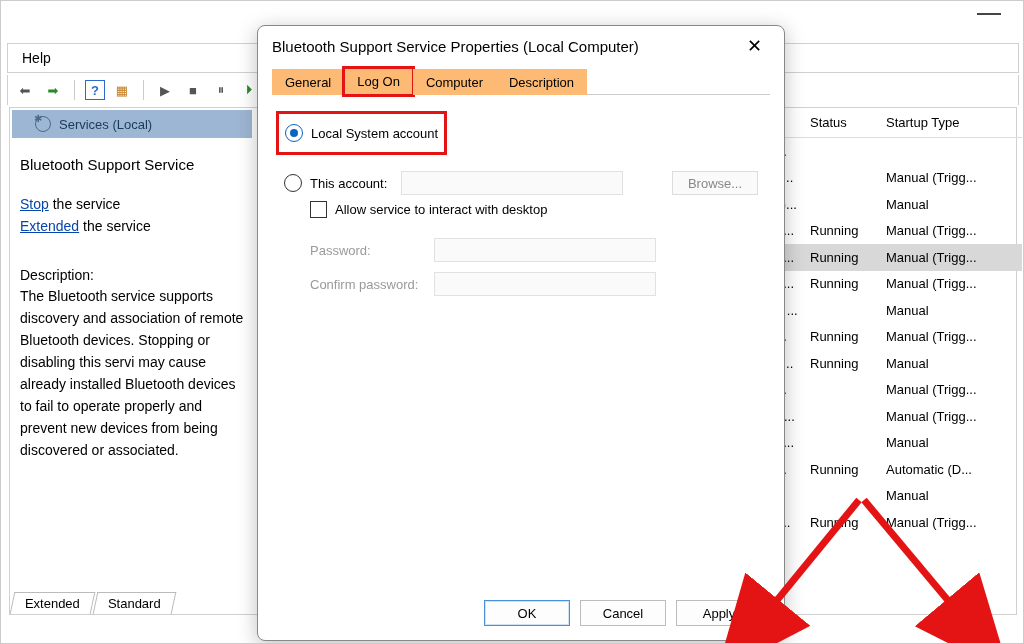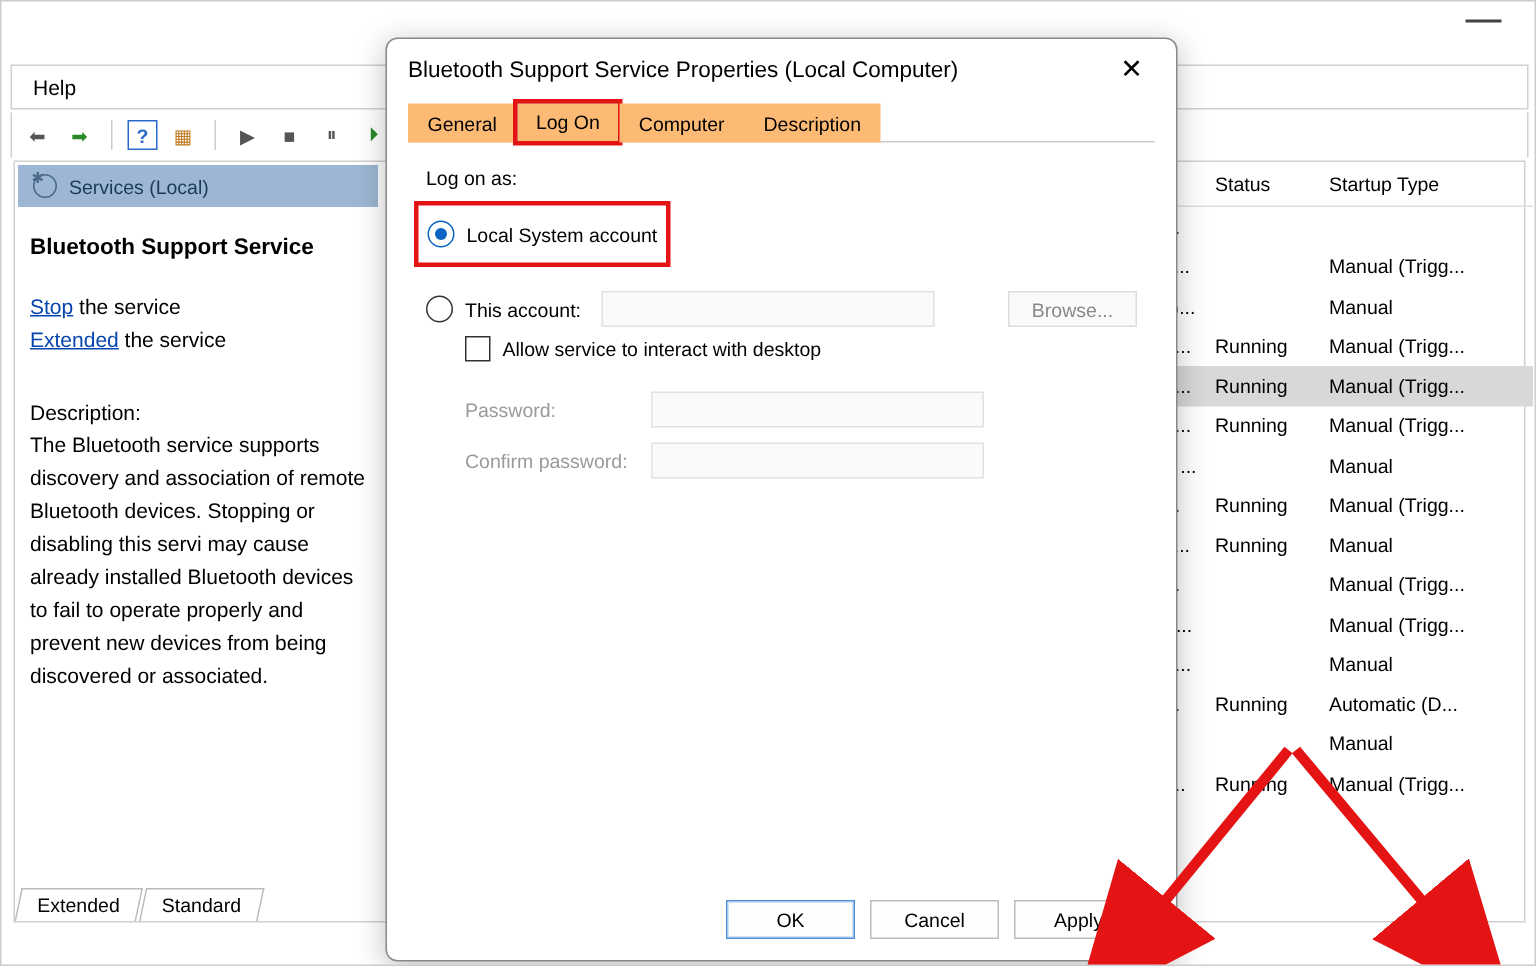--- a/index.html
+++ b/index.html
@@ -4,25 +4,25 @@
 <style>
   html,body{margin:0;padding:0;font-family:"Segoe UI",Tahoma,sans-serif;font-size:13px;color:#000;background:#fff}
   .stage{position:relative;width:1024px;height:644px;overflow:hidden;border:1px solid #ccc;box-sizing:border-box;background:#fff}
   
   .menubar{position:absolute;left:6px;top:42px;width:1012px;height:30px;border:1px solid #d0d0d0;background:#fff;display:flex;align-items:center;padding-left:14px;box-sizing:border-box}
   .menubar span{font-size:14px}
   .toolbar{position:absolute;left:6px;top:74px;width:1012px;height:30px;border-left:1px solid #d0d0d0;border-right:1px solid #d0d0d0;display:flex;align-items:center;gap:6px;padding-left:6px;box-sizing:border-box}
   .tb-btn{width:22px;height:22px;display:flex;align-items:center;justify-content:center;color:#555}
   .tb-sep{width:1px;height:20px;background:#ccc;margin:0 4px}
   .main{position:absolute;left:8px;top:106px;width:1008px;height:508px;border:1px solid #d0d0d0;box-sizing:border-box}
-  .section-hdr{position:absolute;left:2px;top:2px;width:240px;height:28px;background:#9db6d3;color:#1a3a5a;display:flex;align-items:center;gap:8px;padding-left:10px;font-size:13px;box-sizing:border-box}
+  .section-hdr{position:absolute;left:2px;top:2px;width:240px;height:28px;background:#9db6d3;color:#1a3a5a;display:flex;align-items:center;gap:8px;padding-left:23px;font-size:13px;box-sizing:border-box}
   .gear-ico{width:14px;height:14px;display:inline-block;border:1px solid #4a6a8a;border-radius:50%;position:relative}
   .gear-ico:before{content:"✱";position:absolute;left:-2px;top:-4px;font-size:10px;color:#4a6a8a}
   .left-pane{position:absolute;left:2px;top:34px;width:240px;height:440px;background:#fff;padding:14px 8px;box-sizing:border-box}
-  .svc-title{font-weight:700;font-size:15px;margin-bottom:20px}
+  .svc-title{font-weight:400;font-size:15px;margin-bottom:20px}
   .svc-links a{color:#0645ad;text-decoration:underline}
   .svc-links{margin-bottom:30px;line-height:22px;font-size:14px}
   .svc-desc-lbl{font-size:14px;margin-bottom:2px}
   .svc-desc{font-size:14px;line-height:22px}
   .bottom-tabs{position:absolute;left:2px;bottom:0px;width:220px;height:26px;display:flex;align-items:flex-end}
   .btab{border:1px solid #bbb;border-bottom:none;padding:3px 12px;border-radius:0 0 0 0;transform:skewX(-12deg);margin-right:2px;background:#fff;font-size:13px}
   .btab span{display:inline-block;transform:skewX(12deg)}
   
   .list-area{position:absolute;left:775px;top:106px;width:246px;height:508px}
   .list-head{display:flex;border-bottom:1px solid #ddd;height:30px;align-items:center;font-size:13px}
@@ -194,21 +194,20 @@
       <span>Bluetooth Support Service Properties (Local Computer)</span>
       <span class="close-x">✕</span>
     </div>
     <div class="tabstrip">
       <div class="dtab">General</div>
       <div class="dtab active redbox">Log On</div>
       <div class="dtab">Computer</div>
       <div class="dtab">Description</div>
     </div>
     <div class="dlg-body">
-      <div class="lbl">Log on as:</div>
 
       <span class="redbox2" style="margin-left:-8px">
         <span class="radio-row">
           <span class="radio-outer sel">
               <span class="radio-dot"></span>
             </span>
           <span>Local System account</span>
         </span>
       </span>
 

